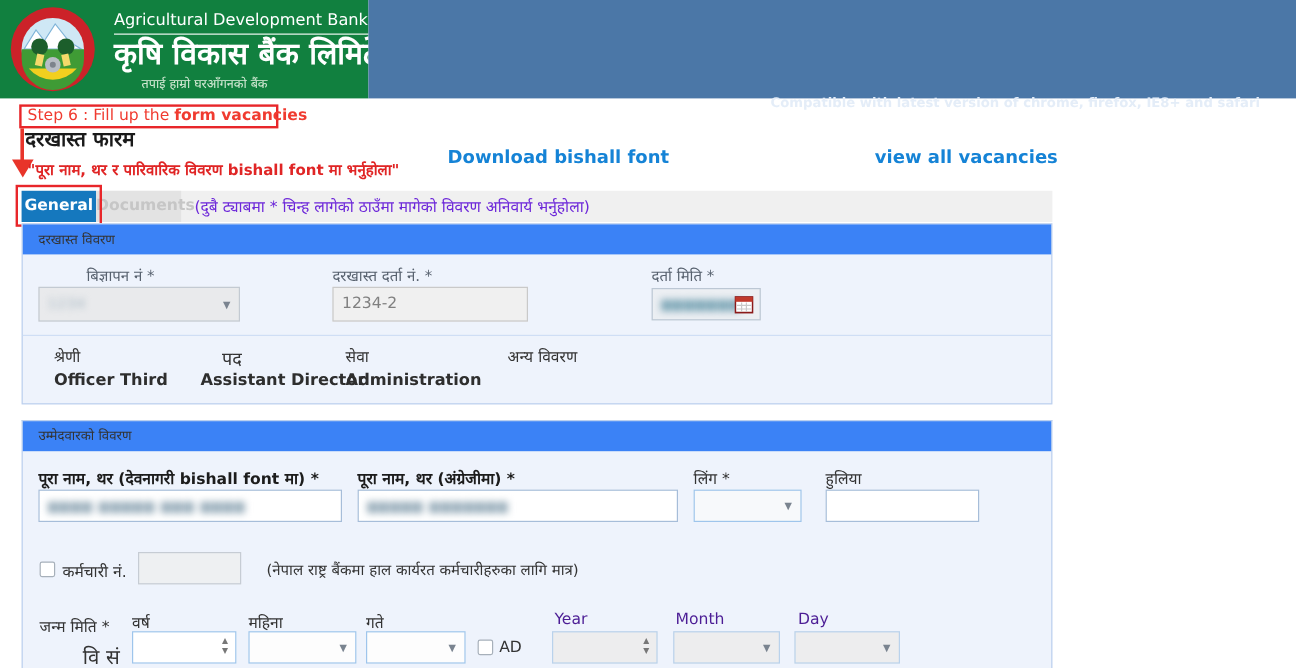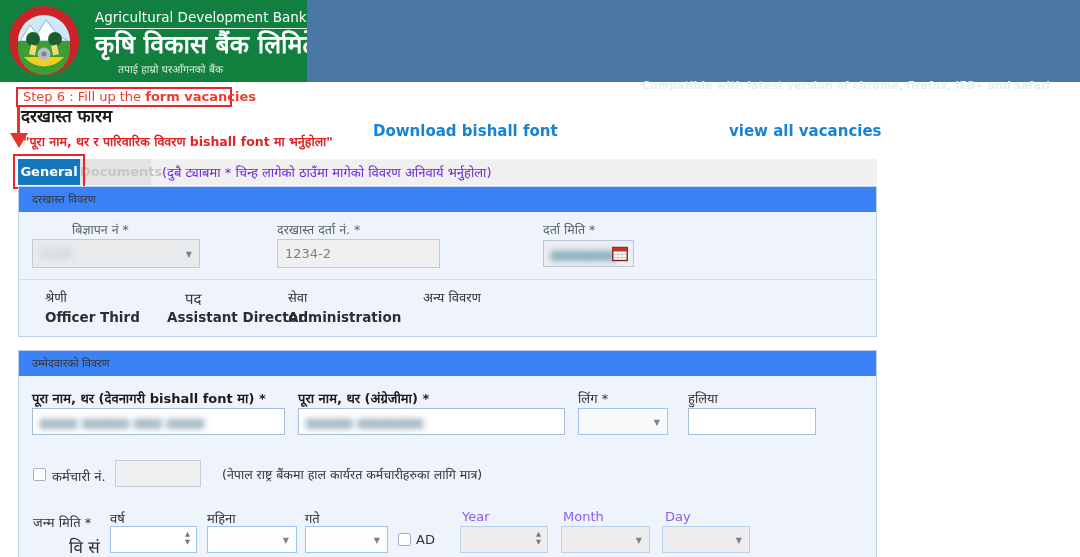--- a/index.html
+++ b/index.html
@@ -53,21 +53,21 @@
   .panel { position: absolute; left: 18px; width: 859px; border: 1px solid #bcd0ee; background: #eef3fc; }
   .panel-1 { top: 186px; height: 151px; }
   .panel-2 { top: 350px; height: 224px; border-bottom: none; }
   .band { position: absolute; left: 0; top: 0; width: 100%; height: 25px; background: #3b82f6;
           font-size: 11px; color: #333; line-height: 25px; padding-left: 13px; }
   .rowsep { position: absolute; left: 0; top: 92px; width: 100%; height: 0; border-top: 1px solid #cfdef5; }
 
   .flabel { position: absolute; font-size: 12.5px; color: #57616e; white-space: nowrap; }
   .flabel-dark { color: #333; }
   .flabel-bold { font-size: 13px; font-weight: bold; color: #1c1c1c; }
-  .flabel-gray { color: #8b5cf6; font-size: 13px; }
+  .flabel-gray { color: #4c1d95; font-size: 13px; }
 
   .ctl { position: absolute; height: 29px; border: 1px solid #c3cad2; background: #e9eaec;
          font-size: 13px; color: #808080; line-height: 27px; padding: 0 7px; cursor: pointer; overflow: hidden; }
   .ctl-white { background: #fff; border-color: #a6bdd9; height: 27px; line-height: 25px; }
   .ctl-blue  { background: #f7f9fb; border-color: #9ec5ec; height: 27px; line-height: 25px; }
   .ctl-dis   { background: #ededee; border-color: #b9d2ec; height: 27px; line-height: 25px; }
   .dd-arrow { position: absolute; right: 7px; top: 50%; transform: translateY(-50%);
               font-size: 8px; color: #7a8490; }
   .spin { position: absolute; right: 6px; top: 3px; display: flex; flex-direction: column;
           font-size: 6.5px; color: #777; line-height: 8px; text-align: center; }

